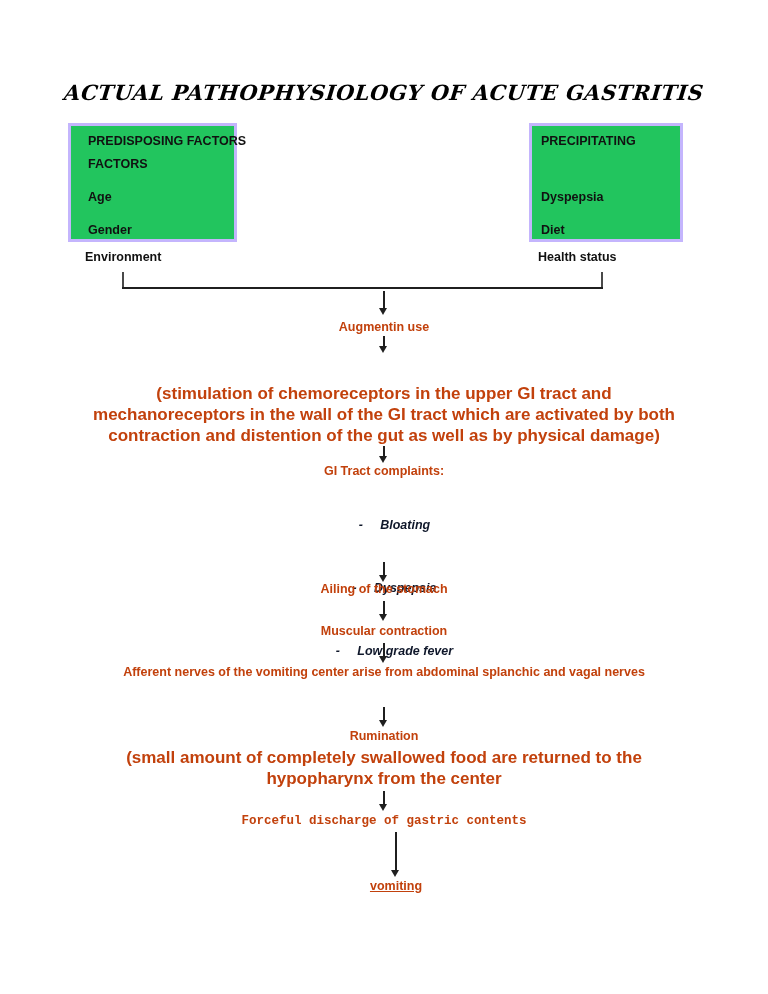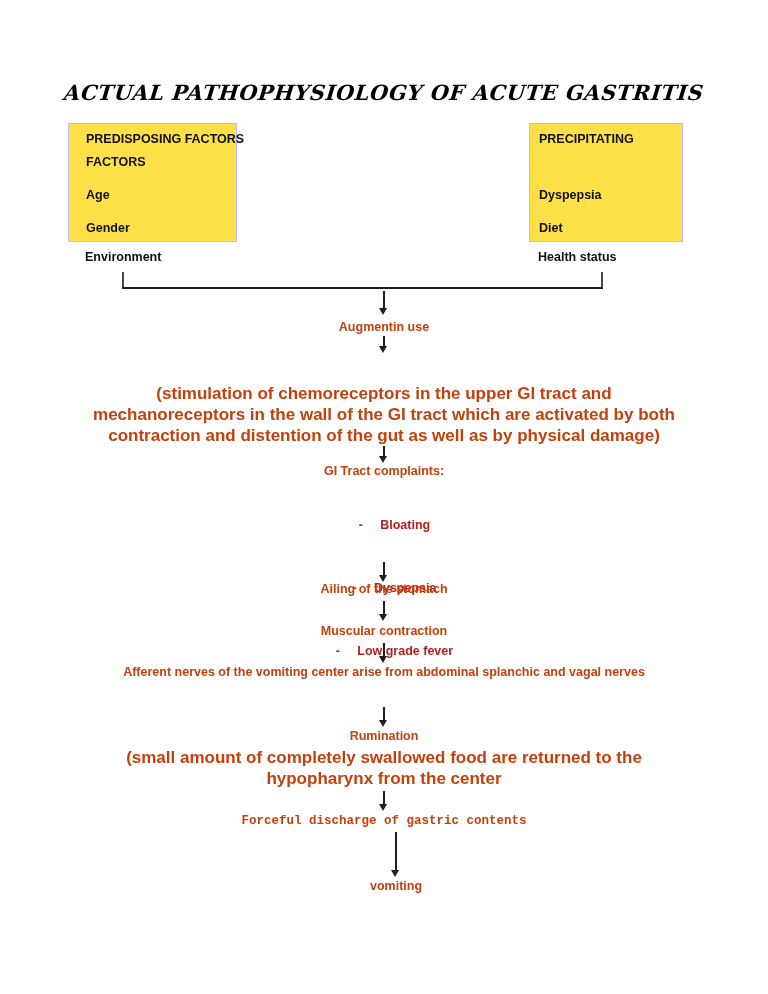--- a/index.html
+++ b/index.html
@@ -35,22 +35,22 @@
     font-size: 21px;
     letter-spacing: 0.5px;
     color: #000000;
     white-space: nowrap;
     transform: skewX(-6deg);
   }
 
   
   .factor-box {
     position: absolute;
-    background: #fde047;
-    border: 1px solid #c4b5fd;
+    background: #22c55e;
+    border: 3px solid #c4b5fd;
     box-sizing: border-box;
   }
   .factor-box.left {
     left: 68px;
     top: 123px;
     width: 169px;
     height: 119px;
   }
   .factor-box.right {
     left: 529px;
@@ -160,22 +160,23 @@
   }
 
   
   .bullet-list {
     position: absolute;
     left: 184px;
     width: 400px;
     text-align: center;
     font-size: 12.5px;
     font-weight: bold;
-    color: #b91c1c;
+    color: #0f172a;
     line-height: 21px;
+    font-style: italic;
   }
   .bullet-row {
     white-space: pre;
   }
 </style>
 </head>
 <body>
 
 <div class="page">
 
@@ -271,15 +272,15 @@
     <div class="head" style="top:13px;"></div>
   </div>
 
   <div class="flow-text centered-narrow" style="top:811px;font-family:Liberation Mono, monospace;">Forceful discharge of gastric contents</div>
 
   <div class="arrow" style="left:390px; top:832px; height:45px;">
     <div class="shaft" style="height:38px;"></div>
     <div class="head" style="top:38px;"></div>
   </div>
 
-  <div class="flow-text centered-narrow" style="top:876px; left:196px;">vomiting</div>
+  <div class="flow-text centered-narrow" style="top:876px; left:196px;text-decoration:underline;">vomiting</div>
 
 </div>
 
 </body></html>

